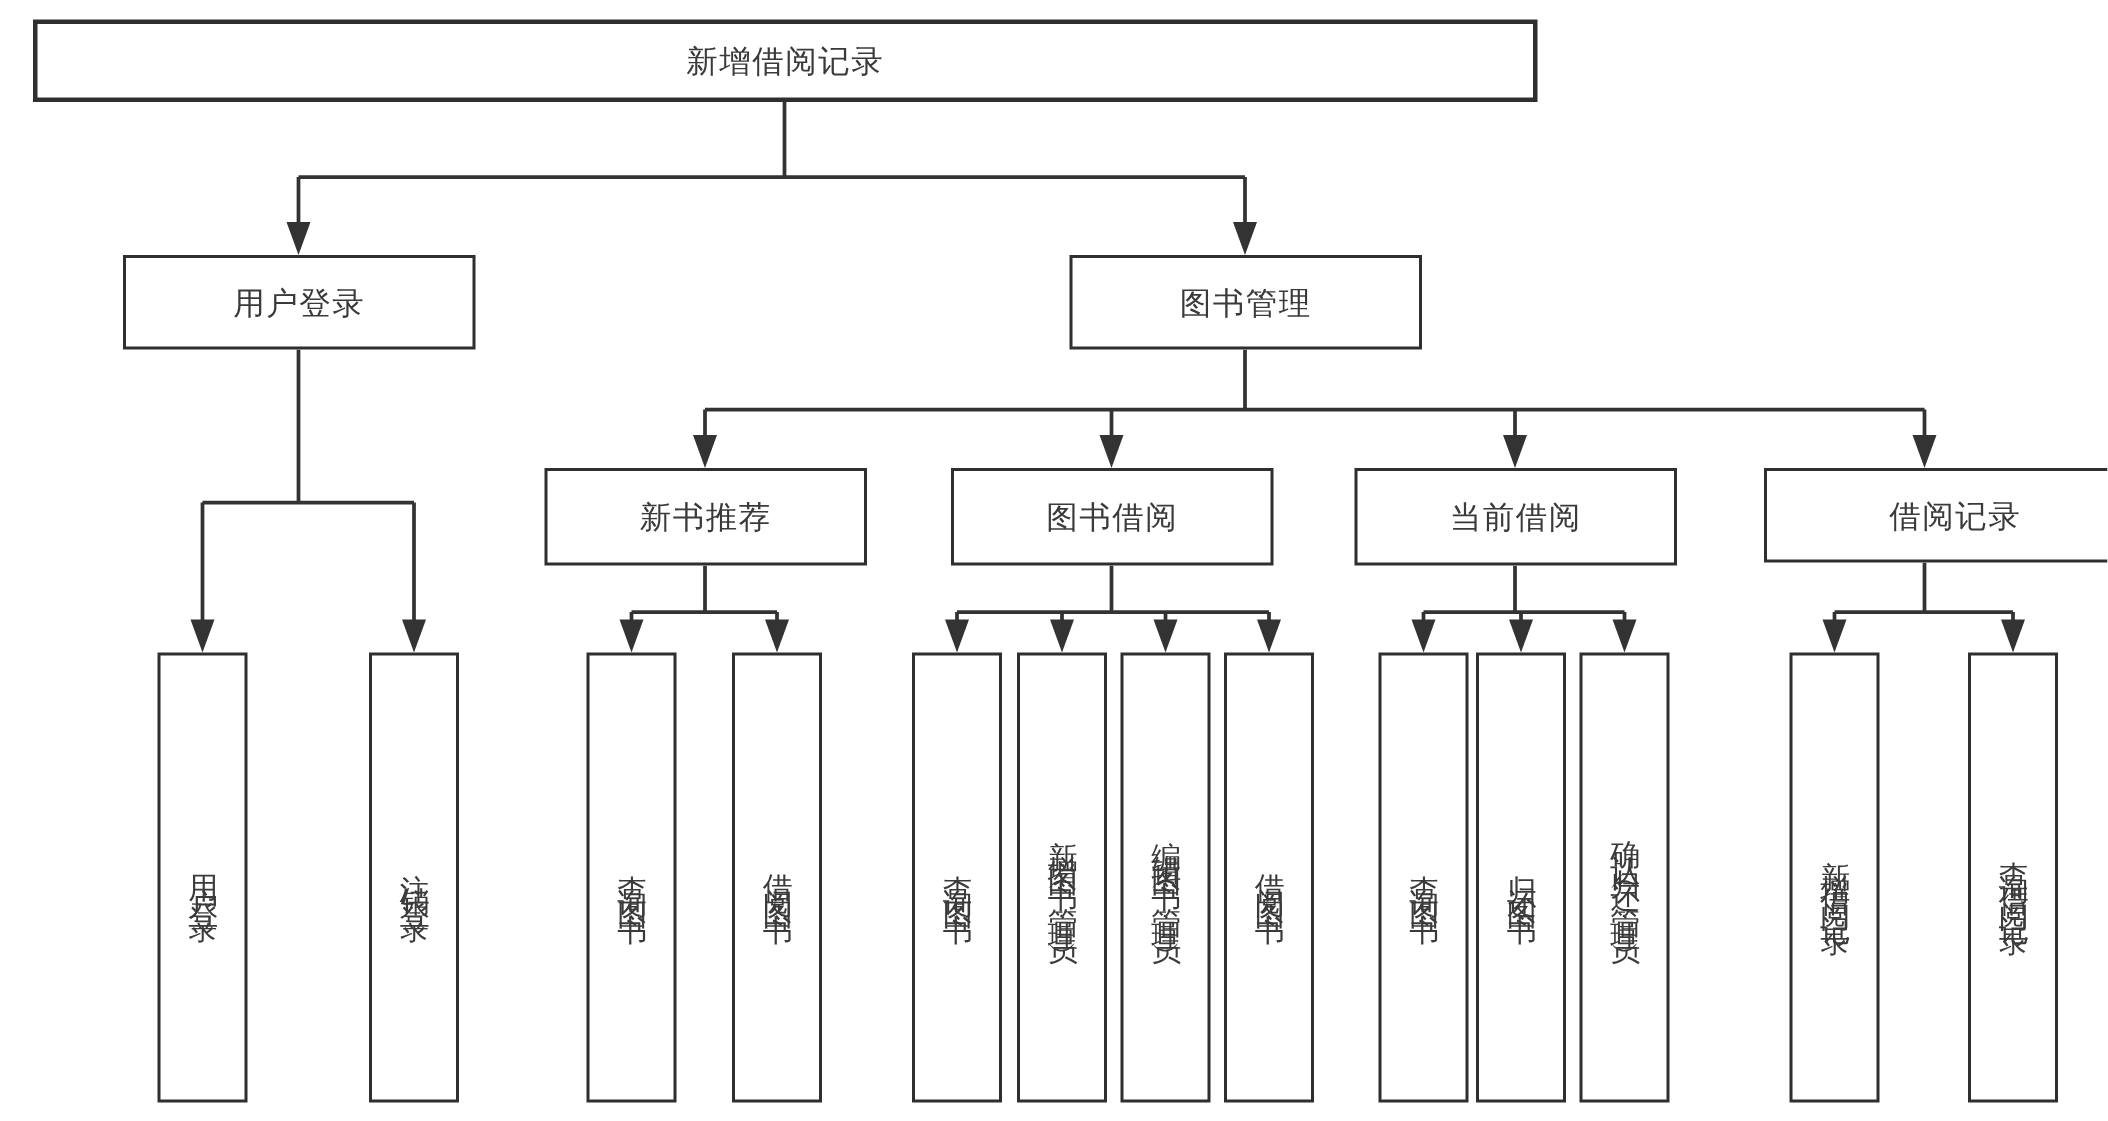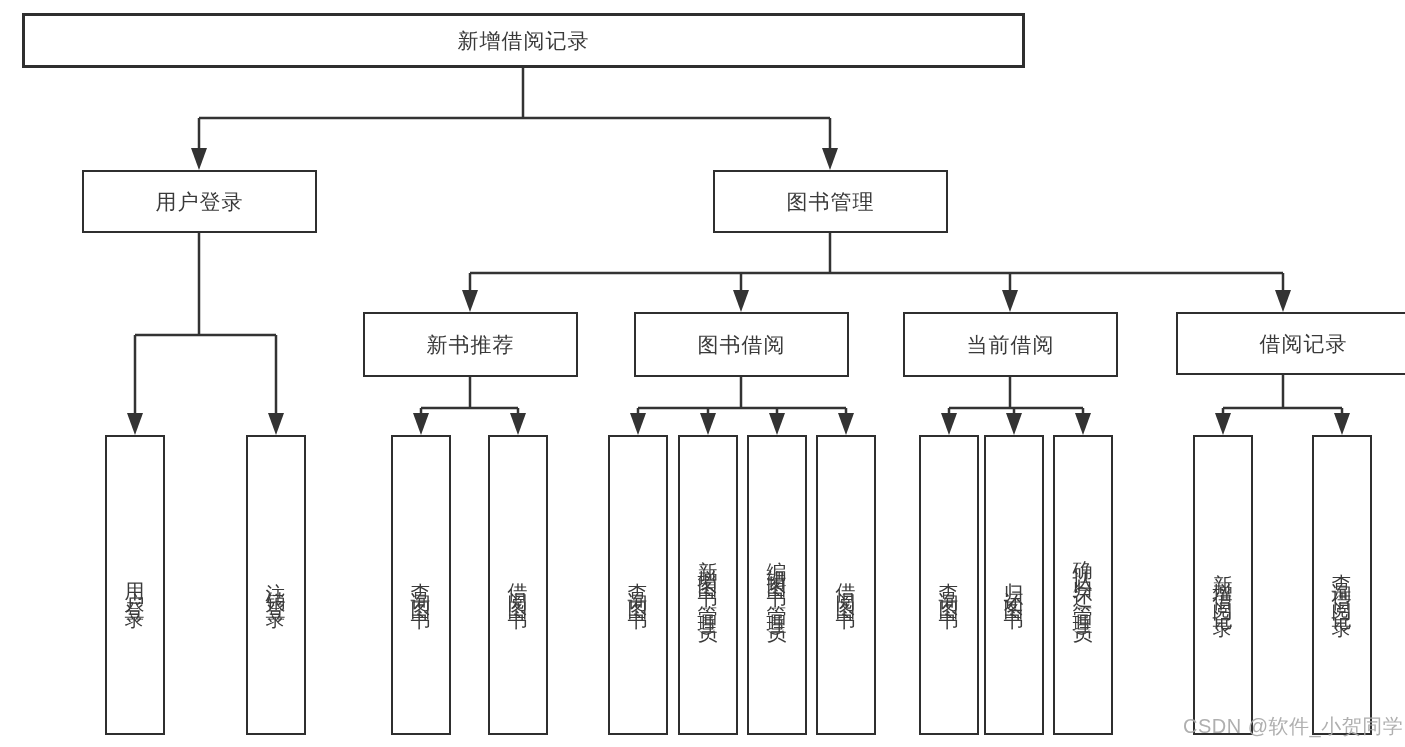--- a/index.html
+++ b/index.html
@@ -147,15 +147,14 @@
     <span>确认归还（管理员）</span>
   </div>
 
   <div class="vbox" style="left:1193px;">
     <span>新增借阅记录</span>
   </div>
   <div class="vbox" style="left:1312px;">
     <span>查询借阅记录</span>
   </div>
 
-  <div class="watermark">CSDN @软件_小贺同学</div>
 
 </div>
 
 </body></html>

